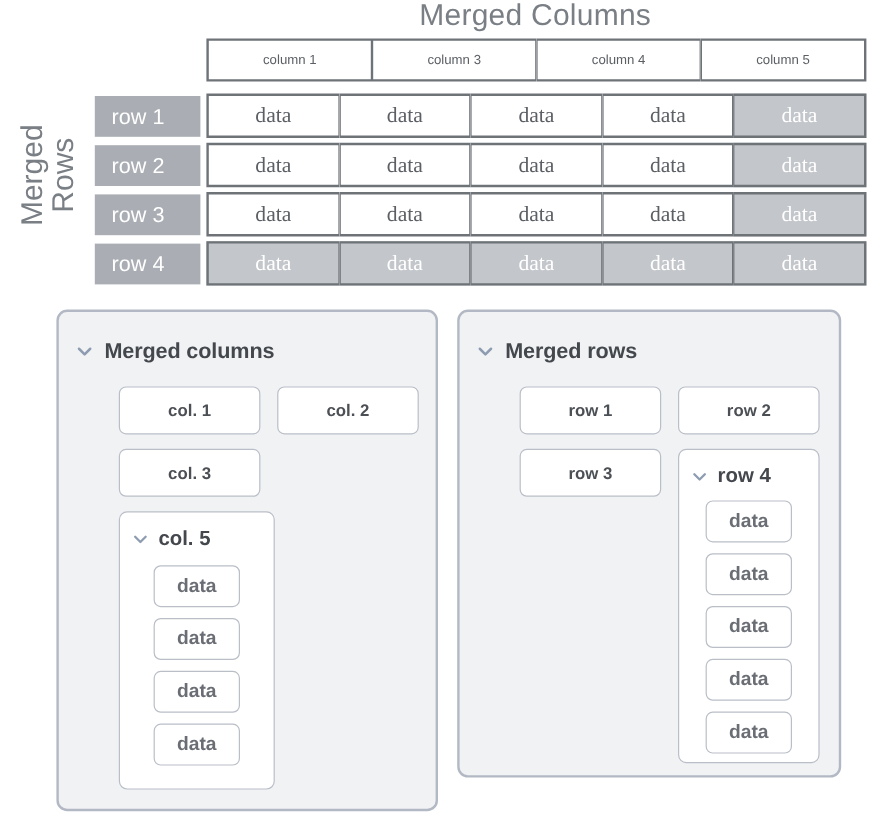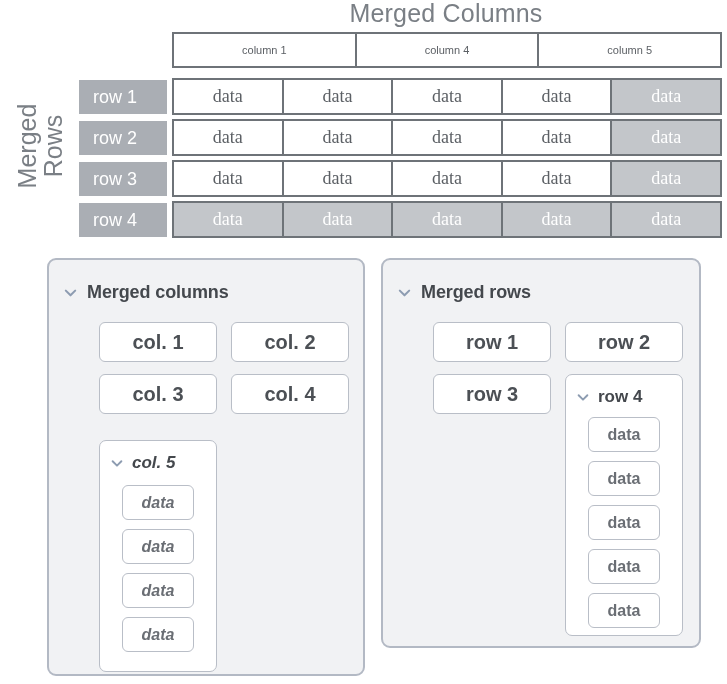--- a/index.html
+++ b/index.html
@@ -187,21 +187,21 @@
   .chev svg { display: block; }
 
   
   .chip {
     background: #ffffff;
     border: 1.5px solid #b9bec7;
     border-radius: 6px;
     display: flex;
     align-items: center;
     justify-content: center;
-    font-size: 20px;
+    font-size: 14px;
     font-weight: bold;
     color: #4c5055;
     box-sizing: border-box;
     position: absolute;
   }
 
   .chip-grid-item { width: 118px; height: 40px; }
 
   
   .group-box {
@@ -250,24 +250,23 @@
     flex: none;
   }
 
   
   #mc-chip-0 { left: 50px;  top: 62px; }
   #mc-chip-1 { left: 182px; top: 62px; }
   #mc-chip-2 { left: 50px;  top: 114px; }
   #mc-chip-3 { left: 182px; top: 114px; }
   #group-col5 {
     left: 50px;
-    top: 180px;
-    width: 118px;
+    top: 166px;
+    width: 130px;
     height: 232px;
-    font-style: italic;
   }
   #group-col5 .group-items { top: 44px; }
 
   
   #mr-chip-0 { left: 50px;  top: 62px; }
   #mr-chip-1 { left: 182px; top: 62px; }
   #mr-chip-2 { left: 50px;  top: 114px; }
   #group-row4 {
     left: 182px;
     top: 114px;
@@ -281,20 +280,21 @@
 
 <div id="table-diagram">
 
   <div id="merged-columns-title">Merged Columns</div>
 
   <div id="merged-rows-title">Merged
 Rows</div>
 
   <div id="column-header-row">
     <div class="col-header">column 1</div>
+    <div class="col-header">column 3</div>
     <div class="col-header">column 4</div>
     <div class="col-header">column 5</div>
   </div>
 
   <div id="row-label-stack">
     <div class="row-label">row 1</div>
     <div class="row-label">row 2</div>
     <div class="row-label">row 3</div>
     <div class="row-label">row 4</div>
   </div>
@@ -340,21 +340,20 @@
         <svg width="15" height="15" viewBox="0 0 16 16">
             <path d="M3 6 L8 11 L13 6" fill="none" stroke="#8d9cb1" stroke-width="2.2" stroke-linecap="round" stroke-linejoin="round"></path>
           </svg>
       </span>
       <span class="title">Merged columns</span>
     </div>
 
     <div class="chip chip-grid-item" id="mc-chip-0">col. 1</div>
     <div class="chip chip-grid-item" id="mc-chip-1">col. 2</div>
     <div class="chip chip-grid-item" id="mc-chip-2">col. 3</div>
-    <div class="chip chip-grid-item" id="mc-chip-3">col. 4</div>
 
     <div class="group-box" id="group-col5">
       <div class="group-header">
         <span class="chev">
           <svg width="14" height="14" viewBox="0 0 16 16">
               <path d="M3 6 L8 11 L13 6" fill="none" stroke="#8d9cb1" stroke-width="2.2" stroke-linecap="round" stroke-linejoin="round"></path>
             </svg>
         </span>
         <span class="title">col. 5</span>
       </div>

